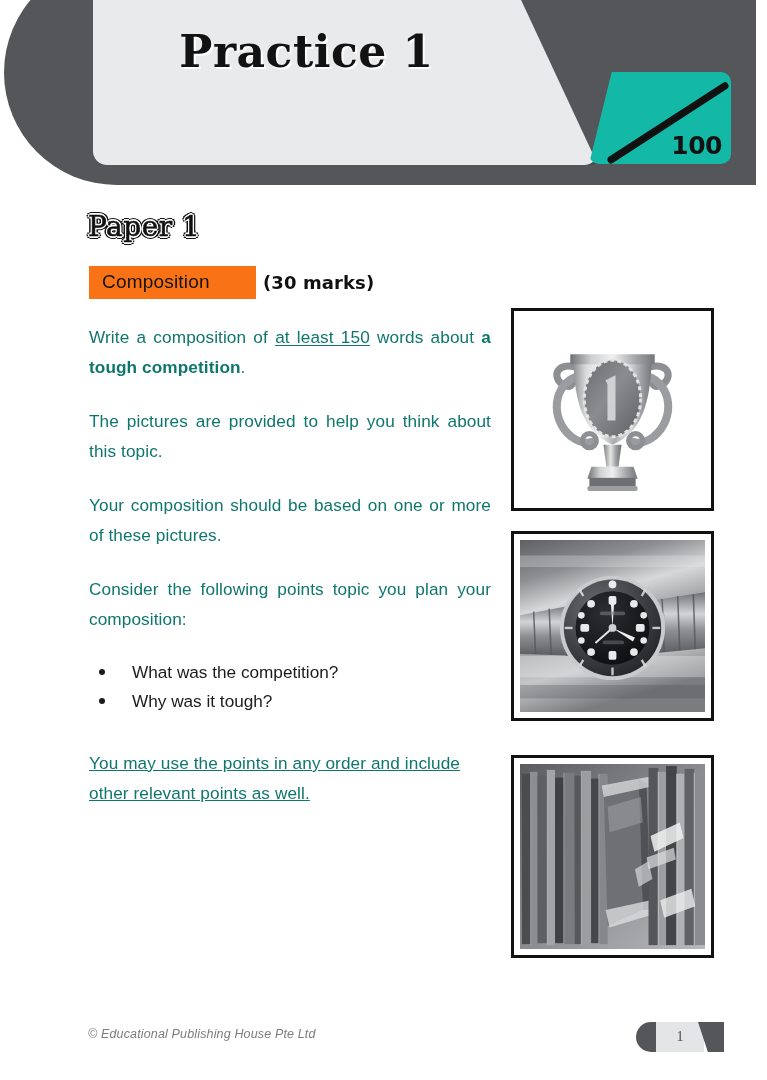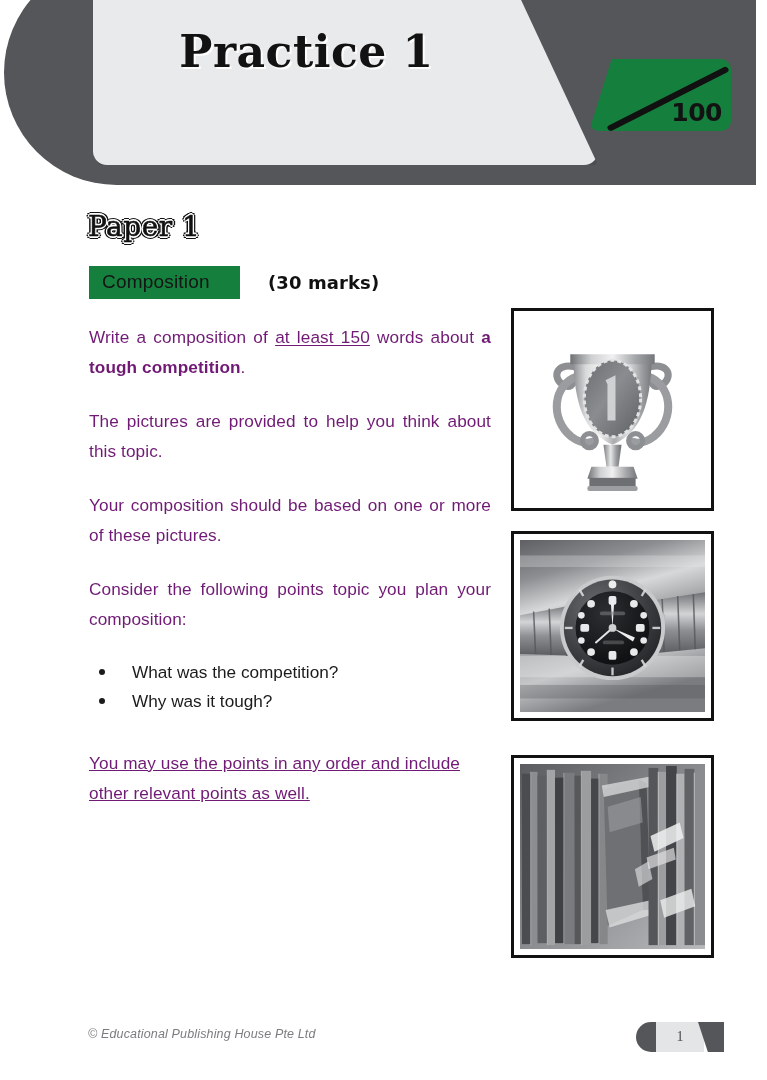--- a/index.html
+++ b/index.html
@@ -75,24 +75,24 @@
     font-size: 44px;
     letter-spacing: 0.5px;
     color: #121212;
     text-shadow: 2px 2px 0 rgba(255,255,255,0.9);
   }
 
   
   .score-box {
     position: absolute;
     left: 589px;
-    top: 59px;
+    top: 72px;
     width: 142px;
-    height: 72px;
-    background: #15803d;
+    height: 92px;
+    background: #14b8a6;
     border-radius: 10px;
     -webkit-clip-path: polygon(16% 0, 100% 0, 100% 100%, 0 100%);
     clip-path: polygon(16% 0, 100% 0, 100% 100%, 0 100%);
     overflow: hidden;
   }
   .score-slash {
     position: absolute;
     left: 0; top: 0; width: 100%; height: 100%;
     pointer-events: none;
   }
@@ -139,55 +139,55 @@
 
   
   .section-row {
     position: absolute;
     left: 89px;
     top: 266px;
     display: flex;
     align-items: center;
   }
   .section-chip {
-    background: #15803d;
-    padding: 5px 22px 6px 13px;
+    background: #f97316;
+    padding: 5px 38px 6px 13px;
     min-width: 116px;
   }
   .section-chip-label {
     font-family: "Liberation Sans", sans-serif;
     font-weight: 400;
     font-size: 19px;
     color: #141414;
     letter-spacing: 0.2px;
   }
   .section-chip-label::first-letter {
     font-size: 25px;
   }
   .section-marks {
-    margin-left: 28px;
+    margin-left: 7px;
     font-family: "DejaVu Sans", sans-serif;
     font-weight: 700;
     font-size: 18px;
     color: #111111;
     letter-spacing: 0.1px;
   }
 
   
   .body-col {
     position: absolute;
     left: 89px;
     top: 322px;
     width: 402px;
   }
   .para {
     font-family: "Liberation Sans", sans-serif;
     font-size: 17.2px;
     line-height: 30px;
-    color: #701a75;
+    color: #0f766e;
     text-align: justify;
     margin: 0 0 24px 0;
     letter-spacing: 0.1px;
   }
   .para.no-justify { text-align: left; text-decoration: underline; }
   .para b { font-weight: 700; }
   .para u { text-decoration: underline; text-underline-offset: 2px; }
 
   .bullets {
     margin: 0 0 32px 0;

